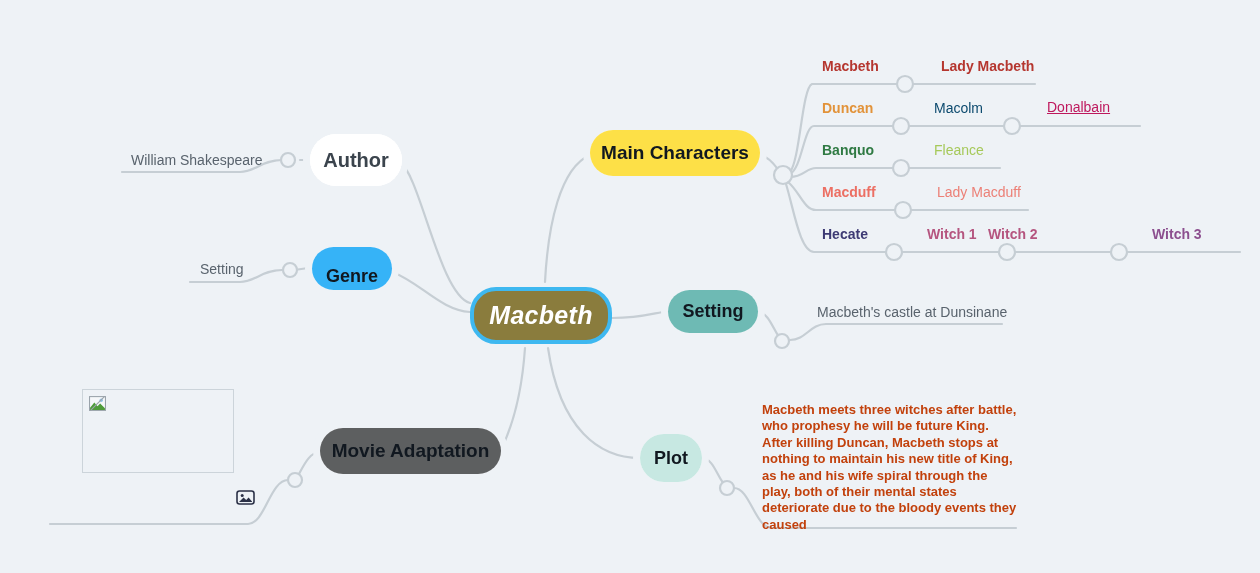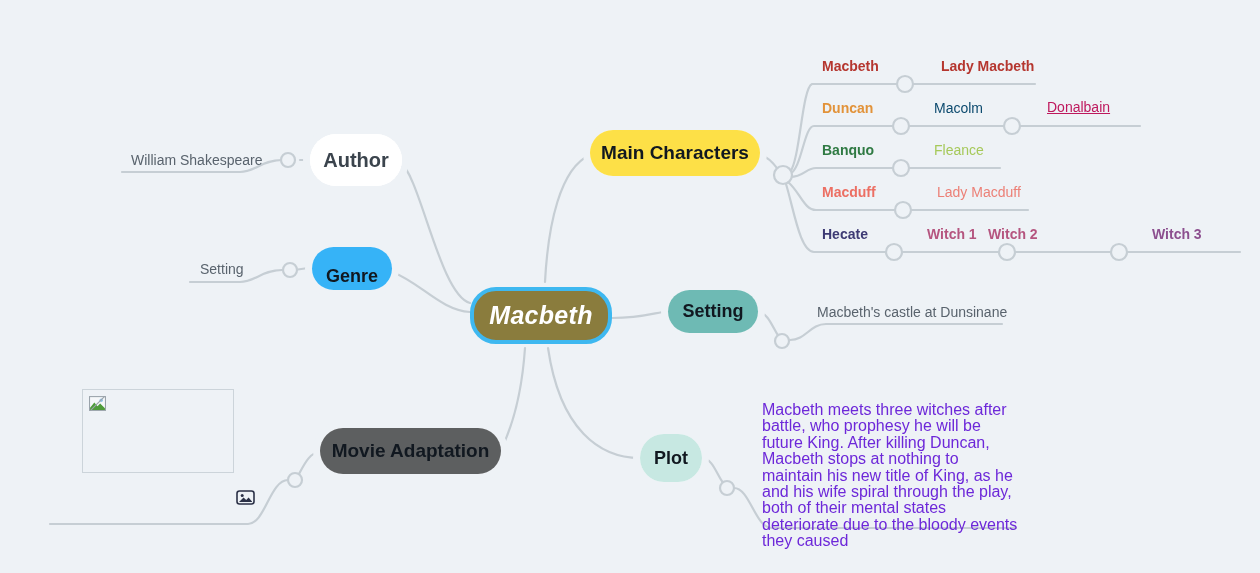--- a/index.html
+++ b/index.html
@@ -97,25 +97,26 @@
     white-space: nowrap;
     font-size: 14px;
     color: #59636d;
     z-index: 4;
   }
   .leaf.bold { font-weight: bold; }
 
   .plot-text {
     position: absolute;
     width: 256px;
-    font-size: 16px;
+    font-size: 13px;
     line-height: 16.4px;
-    color: #6d28d9;
+    color: #c2410c;
     white-space: normal;
     z-index: 4;
+    font-weight: bold;
   }
 
   
   .img-box {
     position: absolute;
     box-sizing: border-box;
     border: 1px solid #ccd4da;
     background: #eef2f6;
     z-index: 4;
   }

